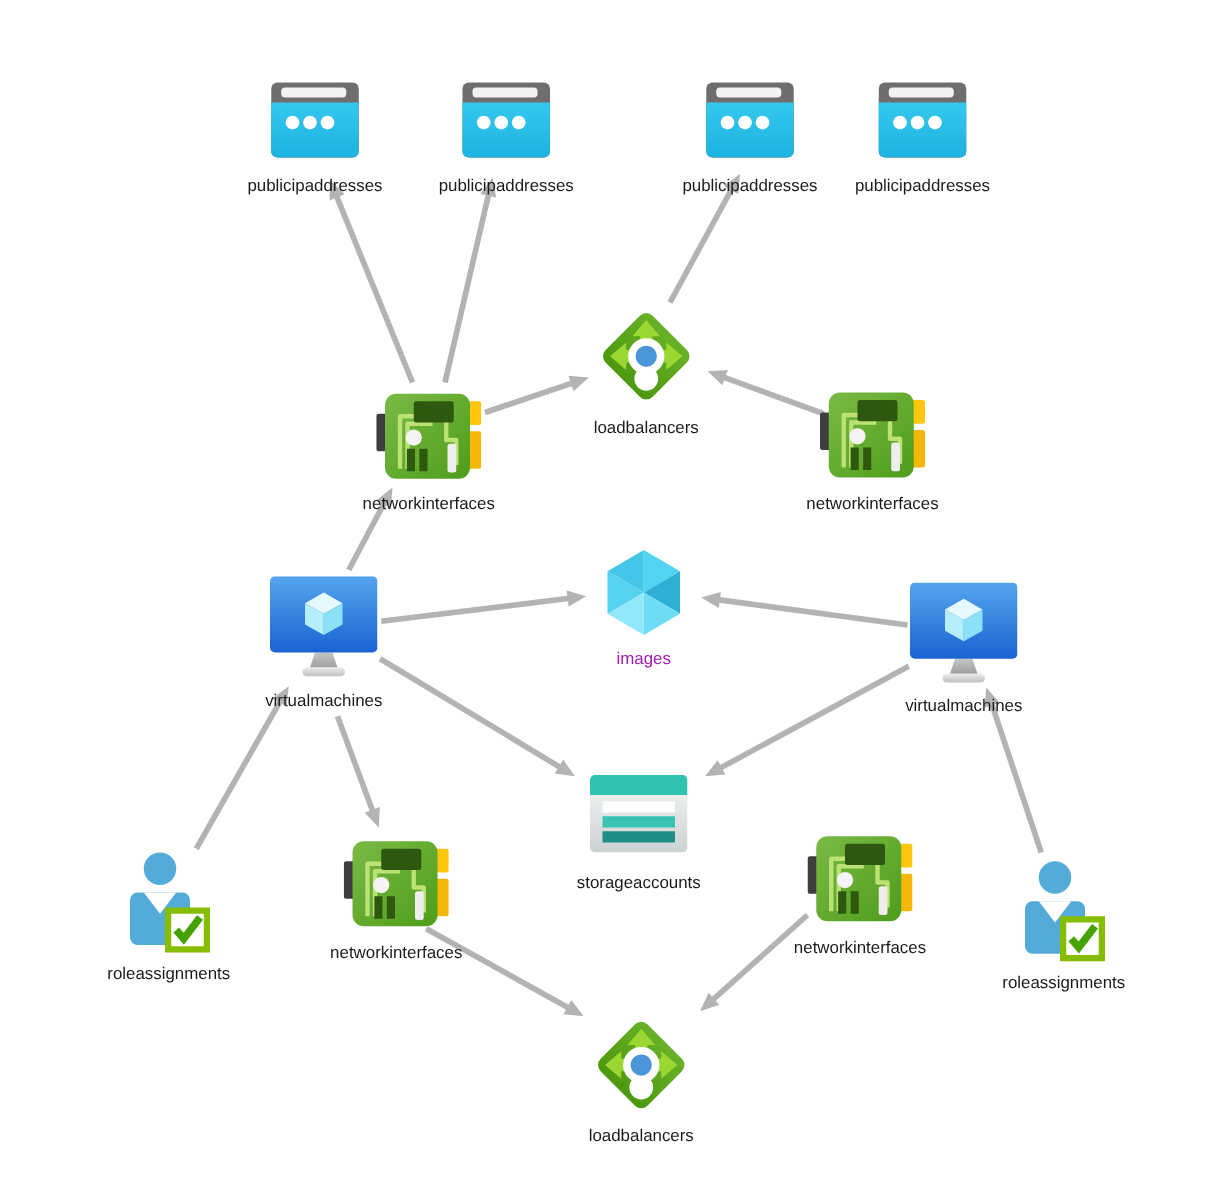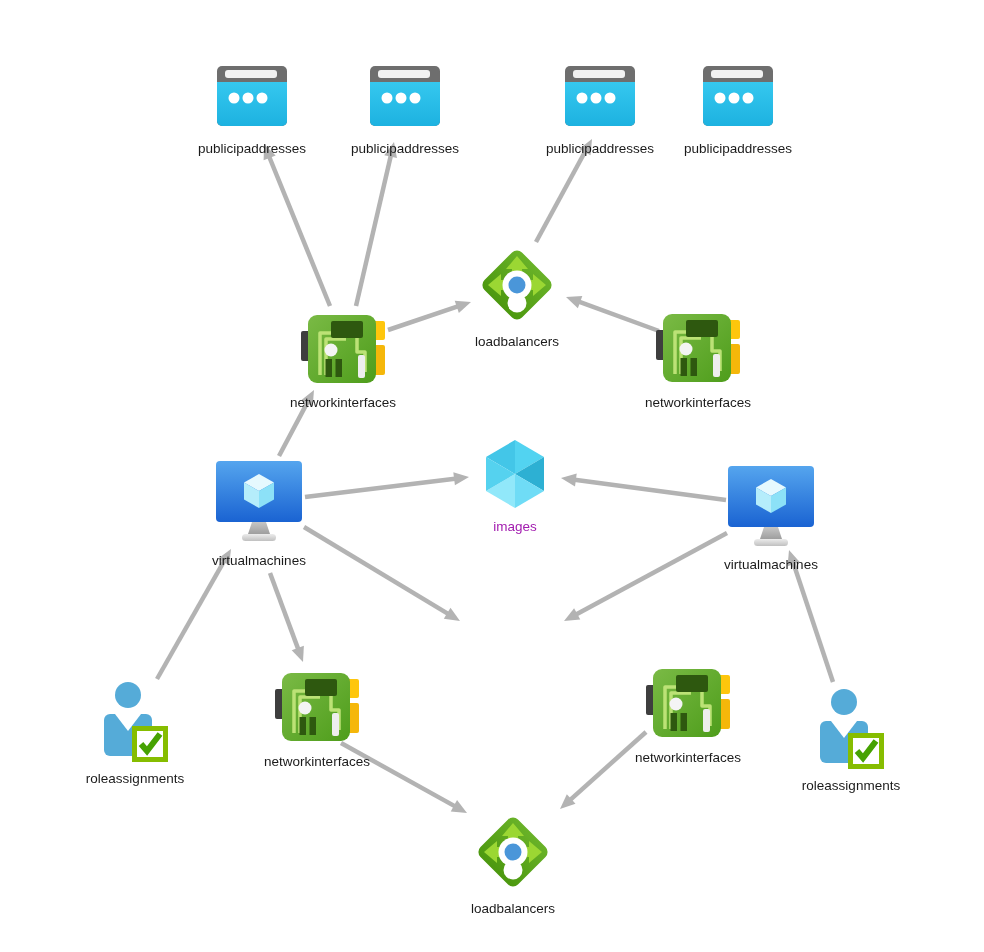--- a/index.html
+++ b/index.html
@@ -295,20 +295,38 @@
     <polygon points="36,61 50,61 54,73 32,73" fill="url(#vs9)"></polygon>
     <rect x="26" y="73" width="34" height="7" rx="3.5" fill="url(#vb9)"></rect>
     <rect x="0" y="0" width="86" height="61" rx="4" fill="url(#vg9)"></rect>
     <polygon points="43,13 58,21.5 43,30 28,21.5" fill="#e6f9fe"></polygon>
     <polygon points="28,21.5 43,30 43,47 28,38.5" fill="#b5edfb"></polygon>
     <polygon points="58,21.5 43,30 43,47 58,38.5" fill="#8ce1f7"></polygon>
           </svg>
         </div>
         <div class="label" style="top: 91px; color: rgb(27, 27, 27);">virtualmachines</div>
       </div>
+      <div class="node" style="left: 472px; top: 620px; width: 78px; height: 62px;">
+        <div class="icon">
+          <svg width="78" height="62" viewBox="0 0 78 62" xmlns="http://www.w3.org/2000/svg">
+    <defs>
+              <linearGradient id="sg10" x1="0" y1="0" x2="0" y2="1">
+      <stop offset="0" stop-color="#f7f8f8"></stop>
+                <stop offset="1" stop-color="#ccd2d2"></stop>
+              </linearGradient>
+            </defs>
+    <rect x="0" y="0" width="78" height="62" rx="4" fill="url(#sg10)"></rect>
+    <path d="M4 0 h70 a4 4 0 0 1 4 4 V16 H0 V4 a4 4 0 0 1 4 -4 Z" fill="#31c3b1"></path>
+    <rect x="10" y="21" width="58" height="9" fill="#fdfdfd"></rect>
+    <rect x="10" y="33" width="58" height="9" fill="#37c4b2"></rect>
+    <rect x="10" y="45" width="58" height="9" fill="#1f8e85"></rect>
+          </svg>
+        </div>
+        <div class="label" style="top: 78px; color: rgb(27, 27, 27);">storageaccounts</div>
+      </div>
       <div class="node" style="left: 102px; top: 680px; width: 66px; height: 84px;">
         <div class="icon">
           <svg width="66" height="84" viewBox="0 0 66 84" xmlns="http://www.w3.org/2000/svg">
     <circle cx="26" cy="15" r="13" fill="#55abd8"></circle>
     <rect x="2" y="34" width="48" height="42" rx="6" fill="#55abd8"></rect>
     <polygon points="13,34 26,51 39,34" fill="#ffffff"></polygon>
     <rect x="32.5" y="48.5" width="31" height="31" fill="#ffffff" stroke="#86bd00" stroke-width="5"></rect>
     <path d="M39 64 l6 7 l13 -17" stroke="#46a202" stroke-width="6" fill="none"></path>
           </svg>
         </div>

